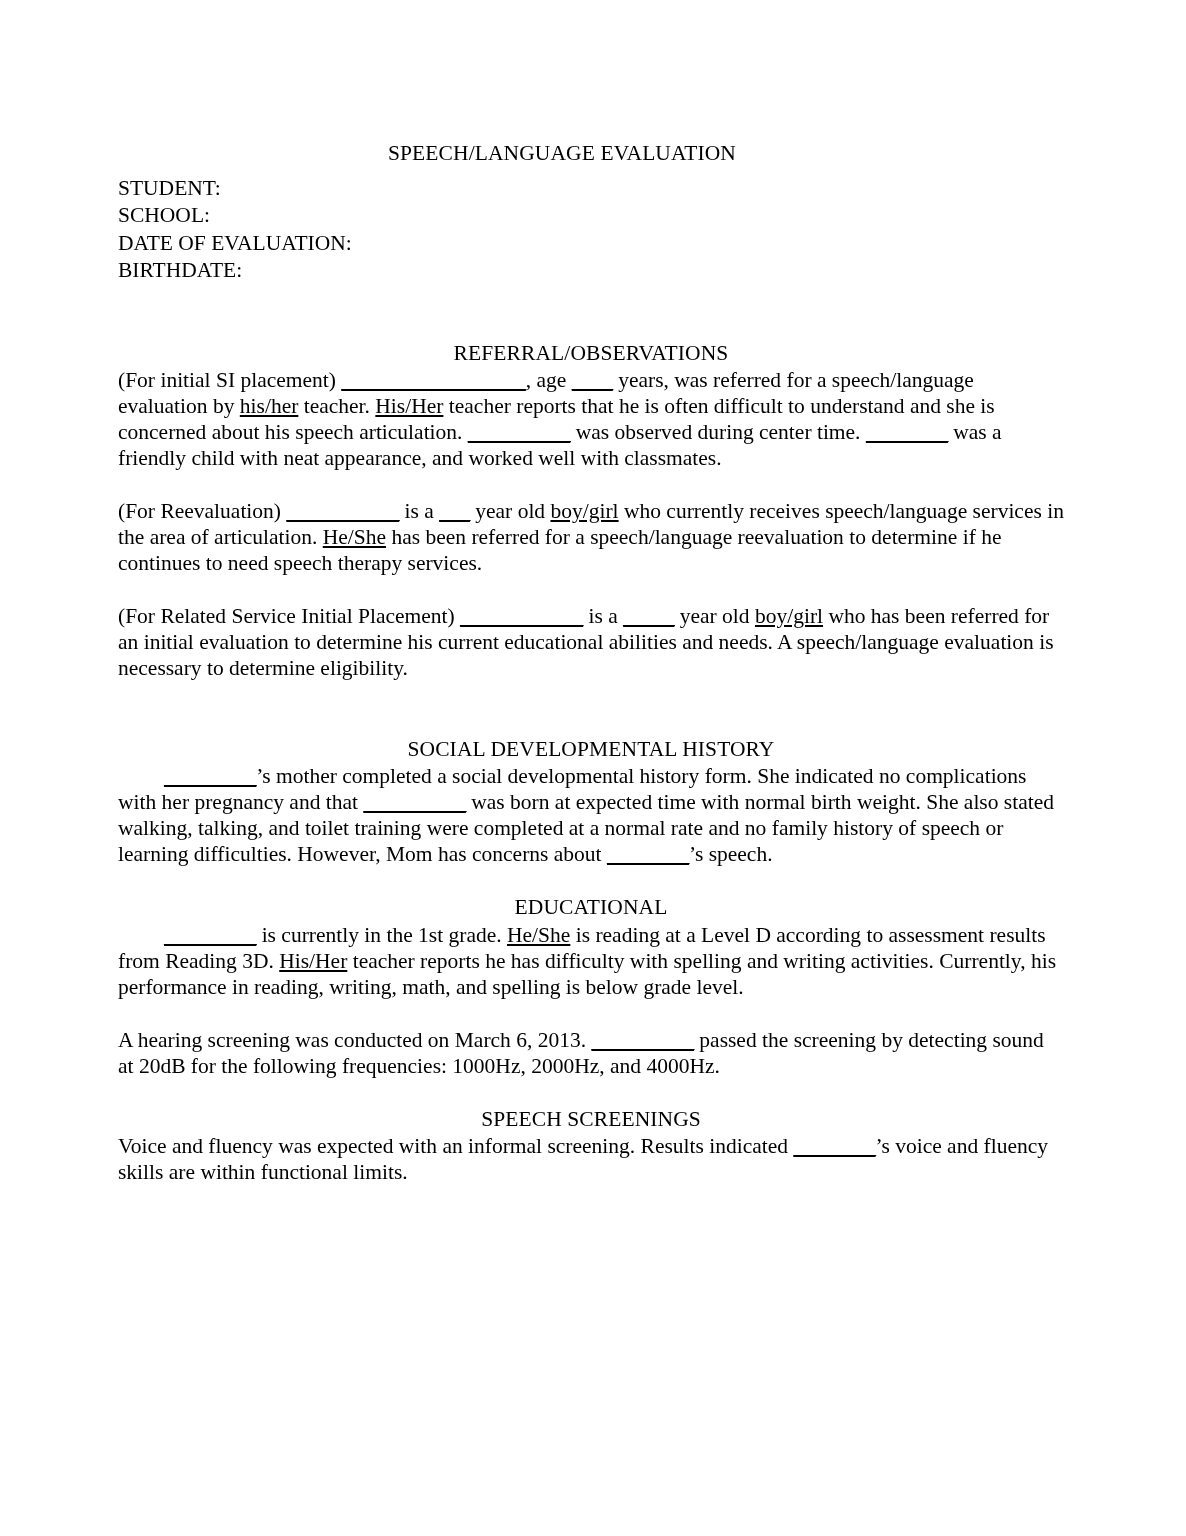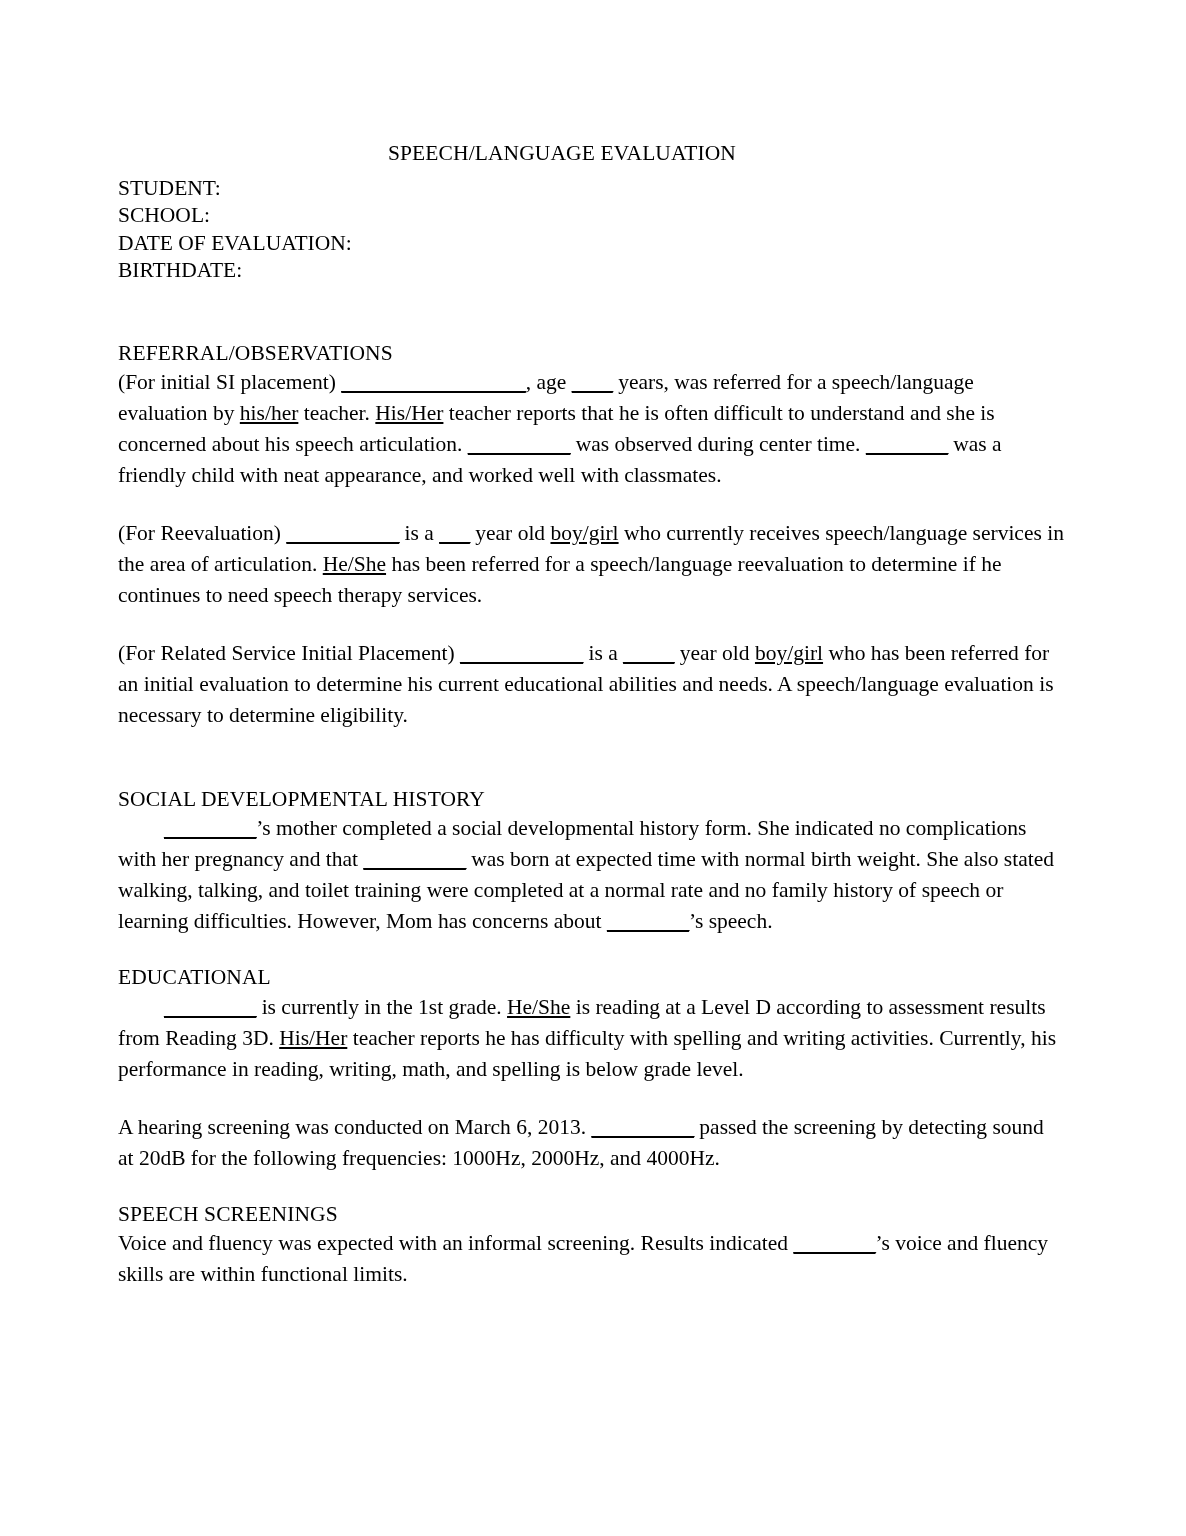--- a/index.html
+++ b/index.html
@@ -40,24 +40,25 @@
     font-family: Liberation Serif, serif;
   }
   .spacer-lg { height: 55px; }
   .spacer-md { height: 27px; }
   .spacer-sm { height: 27px; }
   .heading {
     font-size: 21.5px;
     line-height: 27.4px;
     margin: 0;
     letter-spacing: 0.1px;
+    text-align: center;
   }
   .para {
     font-size: 21.5px;
-    line-height: 31px;
+    line-height: 26px;
     margin: 0;
     text-align: left;
     max-width: 946px;
   }
   .u { text-decoration: underline; }
   .blank {
     text-decoration: underline;
     letter-spacing: -0.5px;
   }
   .indent { display: inline-block; width: 46px; }

